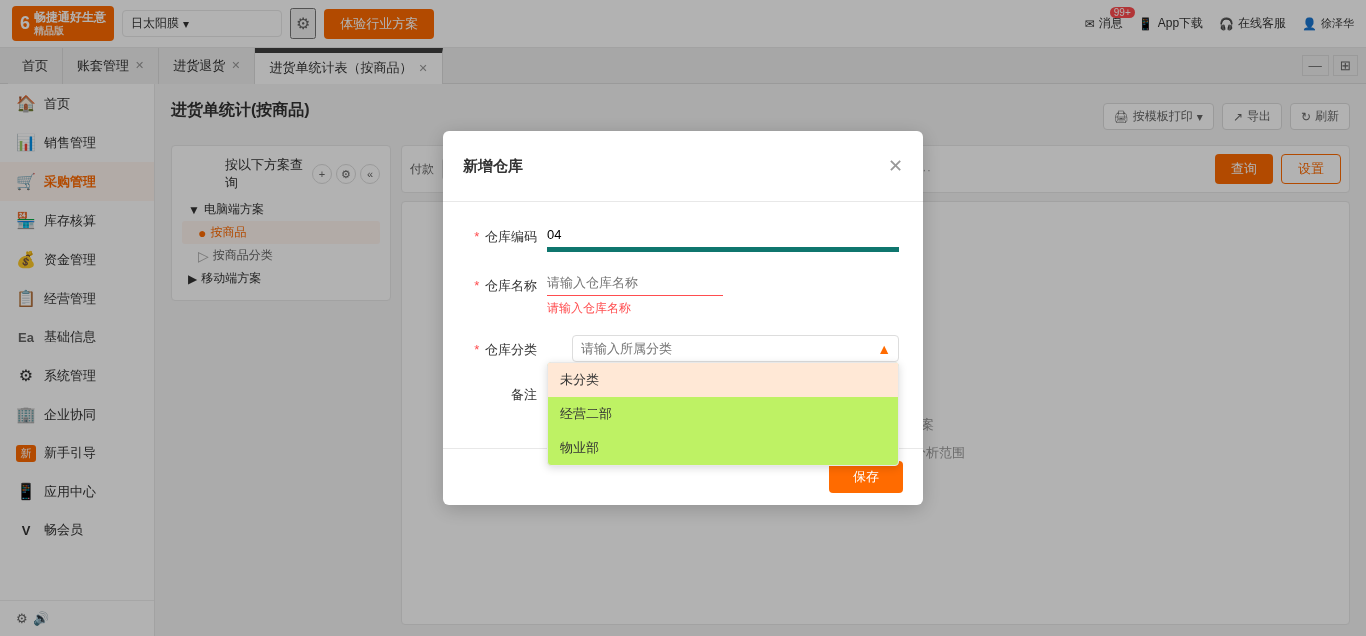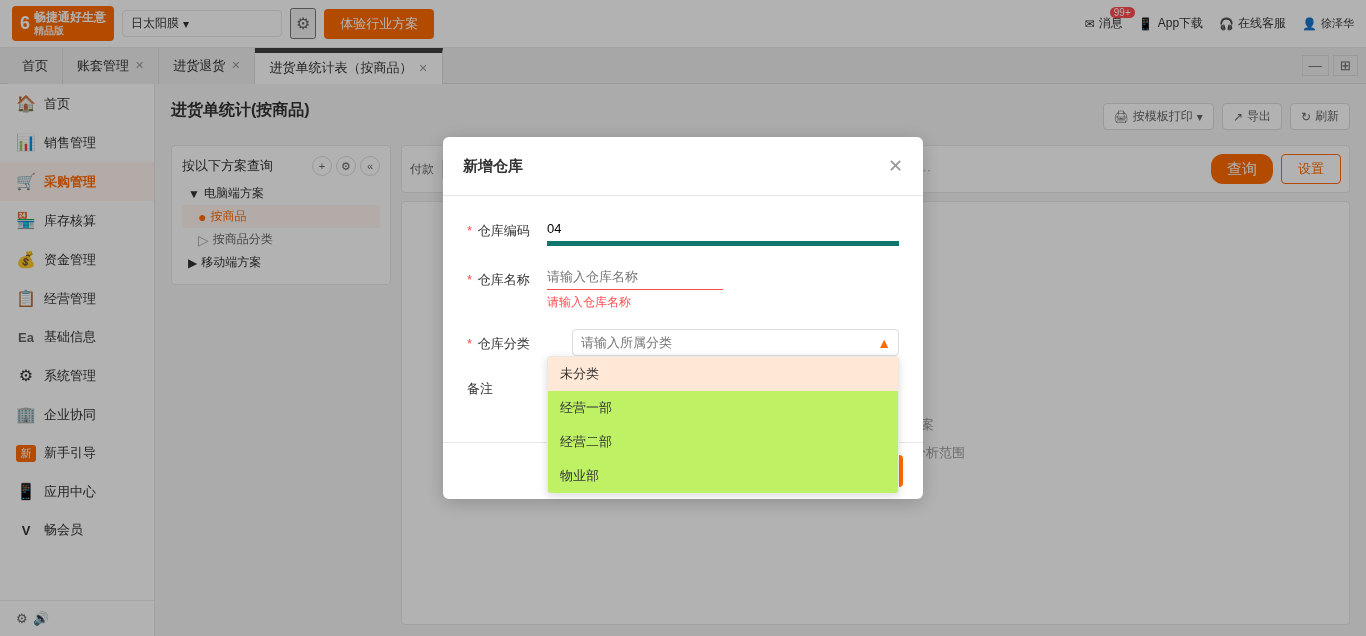--- a/index.html
+++ b/index.html
@@ -86,21 +86,21 @@
     .scheme-tree { margin-top: 6px; }
     .scheme-node { padding: 3px 6px; font-size: 12px; color: #333; cursor: pointer; }
     .scheme-node.active { color: #ff6b00; background: #fff5f0; border-radius: 3px; }
     .scheme-node-parent { display: flex; align-items: center; gap: 4px; }
     .scheme-child { padding-left: 16px; display: flex; align-items: center; gap: 4px; font-size: 12px; color: #666; }
 
     .right-panel { flex: 1; display: flex; flex-direction: column; gap: 8px; }
     .filter-row { display: flex; align-items: center; gap: 8px; background: #fff; padding: 8px; border-radius: 4px; border: 1px solid #e8e8e8; }
     .filter-input { border: 1px solid #ddd; border-radius: 3px; padding: 3px 8px; font-size: 12px; min-width: 120px; }
     .filter-select { border: 1px solid #ddd; border-radius: 3px; padding: 3px 8px; font-size: 12px; min-width: 120px; }
-    .query-btn { background: #ff6b00; color: #fff; border: none; border-radius: 12px; padding: 5px 16px; cursor: pointer; font-size: 15px; }
+    .query-btn { background: #ff6b00; color: #fff; border: none; border-radius: 4px; padding: 5px 16px; cursor: pointer; font-size: 13px; }
     .settings-btn { background: none; color: #ff6b00; border: 1px solid #ff6b00; border-radius: 4px; padding: 5px 16px; cursor: pointer; font-size: 13px; }
 
     .table-placeholder { flex: 1; background: #fff; border-radius: 4px; border: 1px solid #e8e8e8; display: flex; flex-direction: column; align-items: center; justify-content: center; gap: 8px; }
 
     .top-right-btns { display: flex; gap: 8px; align-items: center; }
     .print-btn { display: flex; align-items: center; gap: 4px; border: 1px solid #ddd; border-radius: 4px; padding: 4px 10px; cursor: pointer; background: #fff; font-size: 12px; color: #666; }
     .export-btn { display: flex; align-items: center; gap: 4px; border: 1px solid #ddd; border-radius: 4px; padding: 4px 10px; cursor: pointer; background: #fff; font-size: 12px; color: #666; }
     .refresh-btn { display: flex; align-items: center; gap: 4px; border: 1px solid #ddd; border-radius: 4px; padding: 4px 10px; cursor: pointer; background: #fff; font-size: 12px; color: #666; }
 
     
@@ -111,27 +111,27 @@
     }
 
     
     .modal {
       background: #fff; border-radius: 6px; padding: 0;
       width: 480px; box-shadow: 0 4px 20px rgba(0,0,0,0.2);
       position: relative; z-index: 200;
     }
     .modal-header {
       display: flex; align-items: center; justify-content: space-between;
-      padding: 18px 20px; border-bottom: 1px solid #e8e8e8;
+      padding: 24px 20px; border-bottom: 1px solid #e8e8e8;
     }
     .modal-title { font-size: 15px; font-weight: bold; color: #333; }
     .modal-close { cursor: pointer; color: #999; font-size: 18px; background: none; border: none; }
     .modal-body { padding: 20px 24px; }
     .form-row { display: flex; align-items: flex-start; gap: 10px; margin-bottom: 18px; position: relative; }
-    .form-label { font-size: 13px; color: #333; min-width: 70px; padding-top: 6px; }
+    .form-label { font-size: 13px; color: #333; min-width: 70px; padding-top: 6px; text-align: right; }
     .required-star { color: #ff4d4f; margin-right: 2px; }
     .form-input {
       flex: 1; border: none; border-bottom: 5px solid #0f766e;
       padding: 5px 0; font-size: 13px; outline: none;
       background: transparent;
     }
     .form-input.error { border-bottom-color: #ff4d4f; }
     .error-msg { color: #ff4d4f; font-size: 12px; position: absolute; top: 30px; left: 80px; }
     .form-select-wrap { flex: 1; position: relative; padding-left: 25px; }
     .form-select-input {
@@ -298,21 +298,21 @@
           <span>刷新</span>
         </button>
       </div>
     </div>
 
     <div class="content-main">
 
       <div class="left-panel">
         <div class="filter-section">
           <div style="display:flex;flex-direction:column;width:100%;">
-            <div style="display:flex;align-items:center;justify-content:space-between;">
+            <div style="display:flex;align-items:center;justify-content:space-between;margin-left:43px;">
               <span style="font-size:13px;color:#333;font-weight:500;">按以下方案查询</span>
               <div style="display:flex;gap:4px;">
                 <button class="filter-icon-btn">+</button>
                 <button class="filter-icon-btn">⚙</button>
                 <button class="filter-icon-btn">«</button>
               </div>
             </div>
             <div class="scheme-tree">
               <div class="scheme-node-parent scheme-node">
                 <span>▼</span>
@@ -398,23 +398,20 @@
           <span>仓库分类</span>
         </label>
         <div class="form-select-wrap">
           <input class="form-select-input" type="text" placeholder="请输入所属分类" style="">
           <span class="select-arrow">▲</span>
           <div class="dropdown-list">
             <div class="dropdown-item highlighted">
               <span>未分类</span>
             </div>
             <div class="dropdown-item">
-              <span>经营一部</span>
-            </div>
-            <div class="dropdown-item">
               <span>经营二部</span>
             </div>
             <div class="dropdown-item">
               <span>物业部</span>
             </div>
           </div>
         </div>
       </div>
 
       <div class="form-row">

